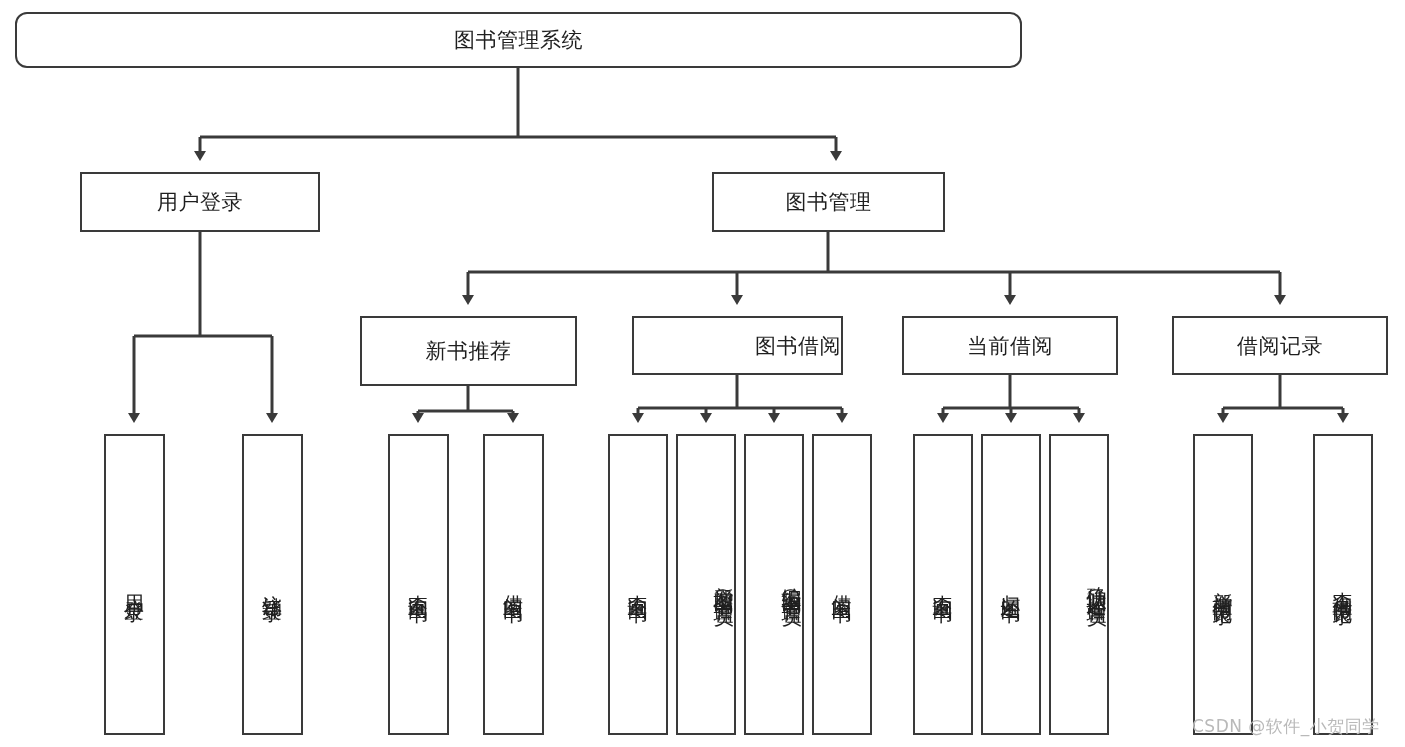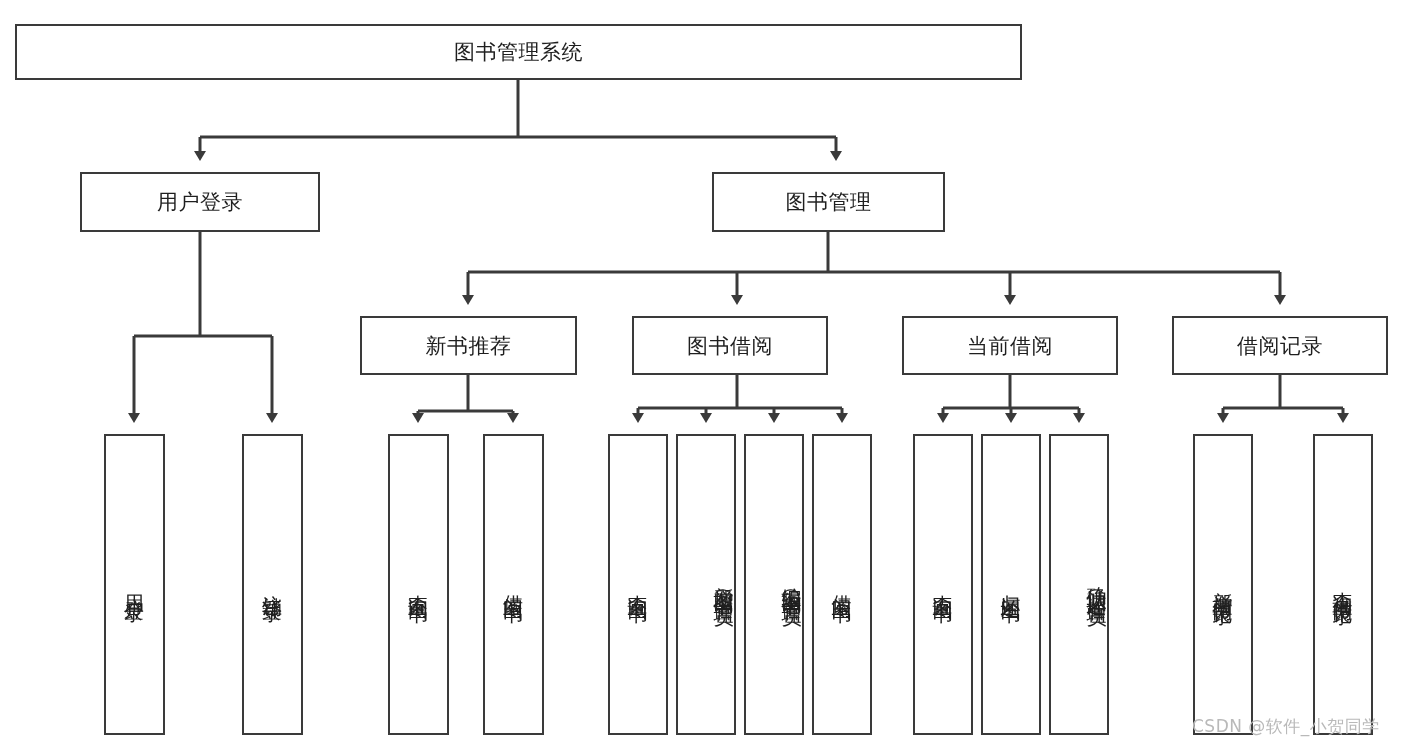--- a/index.html
+++ b/index.html
@@ -110,37 +110,37 @@
       <path d="M1011,408 L1011,414" marker-end="url(#arrow)"></path>
       <path d="M1079,408 L1079,414" marker-end="url(#arrow)"></path>
 
       <path d="M1280,375 L1280,408"></path>
       <path d="M1223,408 L1343,408"></path>
       <path d="M1223,408 L1223,414" marker-end="url(#arrow)"></path>
       <path d="M1343,408 L1343,414" marker-end="url(#arrow)"></path>
     </g>
   </svg>
 
-  <div class="node horiz" style="left:15px; top:24px; width:1007px; height:56px;">
+  <div class="node horiz" style="left:15px; top:12px; width:1007px; height:56px;border-radius:12px;">
     <span class="label">图书管理系统</span>
   </div>
 
   <div class="node horiz" style="left:80px; top:172px; width:240px; height:60px;">
     <span class="label">用户登录</span>
   </div>
 
   <div class="node horiz" style="left:712px; top:172px; width:233px; height:60px;">
     <span class="label">图书管理</span>
   </div>
 
-  <div class="node horiz" style="left:360px; top:316px; width:217px; height:59px;">
+  <div class="node horiz" style="left:360px; top:316px; width:217px; height:70px;">
     <span class="label">新书推荐</span>
   </div>
 
-  <div class="node horiz" style="left:632px; top:316px; width:196px; height:59px;">
+  <div class="node horiz" style="left:632px; top:316px; width:211px; height:59px;justify-content:flex-end;">
     <span class="label">图书借阅</span>
   </div>
 
   <div class="node horiz" style="left:1172px; top:316px; width:216px; height:59px;">
     <span class="label">借阅记录</span>
   </div>
 
   <div class="node horiz" style="left:902px; top:316px; width:216px; height:59px;">
     <span class="label">当前借阅</span>
   </div>

